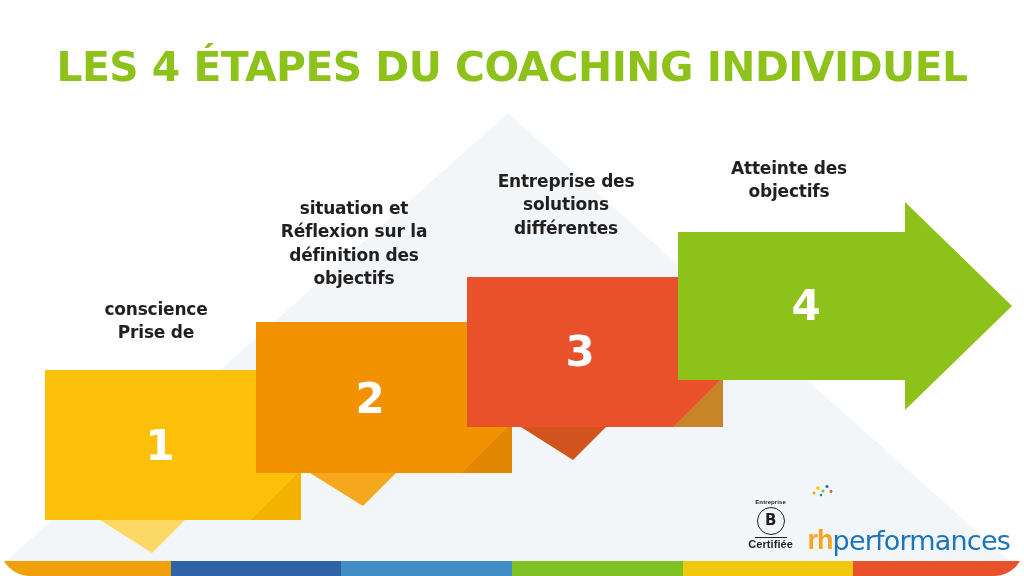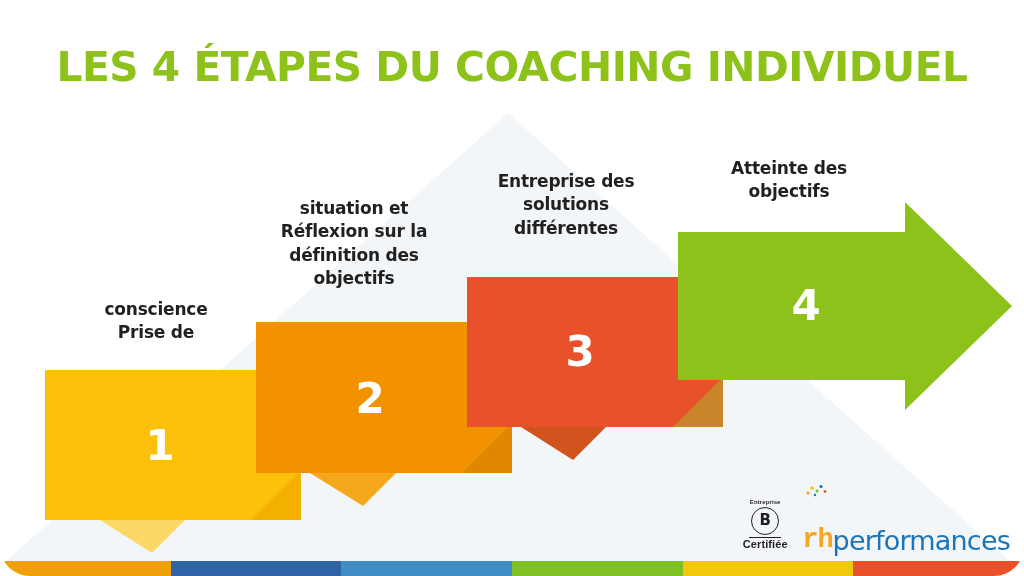--- a/index.html
+++ b/index.html
@@ -84,21 +84,21 @@
   .bcorp .bc-circle{
     width:26px;height:26px;border:1.8px solid #231F20;border-radius:50%;
     display:flex;align-items:center;justify-content:center;
     font-size:15px;font-weight:bold;line-height:1;
     font-family:"DejaVu Sans","Liberation Sans",sans-serif;
   }
   .bcorp .bc-rule{width:32px;height:1.6px;background:#231F20;margin:2px 0 0 0;}
   .rh-logo{display:flex;align-items:flex-end;line-height:1;position:relative;}
   .rh-logo .rh{
     font-size:27px;font-weight:bold;color:#F5A623;
-    font-family:Liberation Mono, monospace;
+    font-family:Liberation Sans, sans-serif;
     letter-spacing:-1px;
     margin-top:31px;
   }
   .rh-logo .perf{
     font-size:27px;color:#1B75BC;
     font-family:"DejaVu Sans","Liberation Sans",sans-serif;
     letter-spacing:-0.8px;
     margin-top:32px;
   }
   .rh-dots{position:absolute;left:2px;top:-11px;width:30px;height:14px;}

